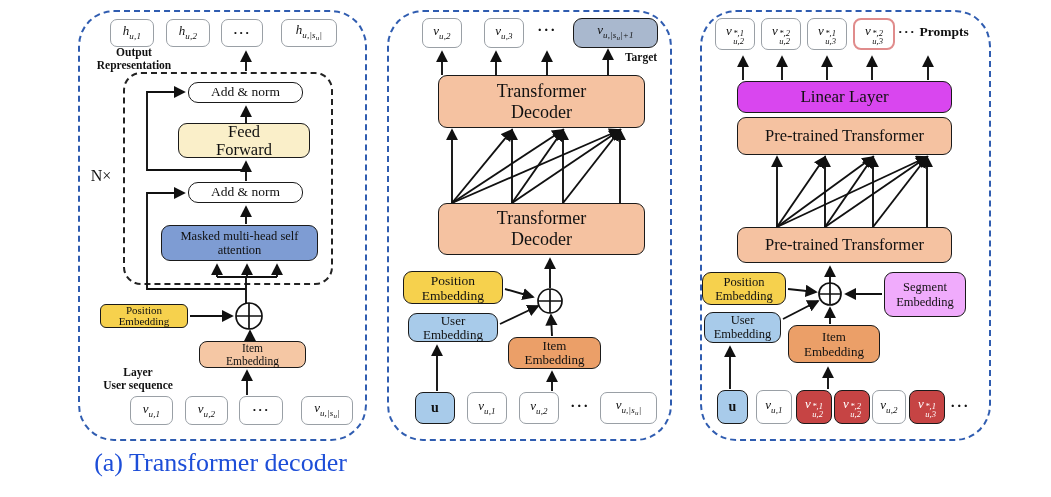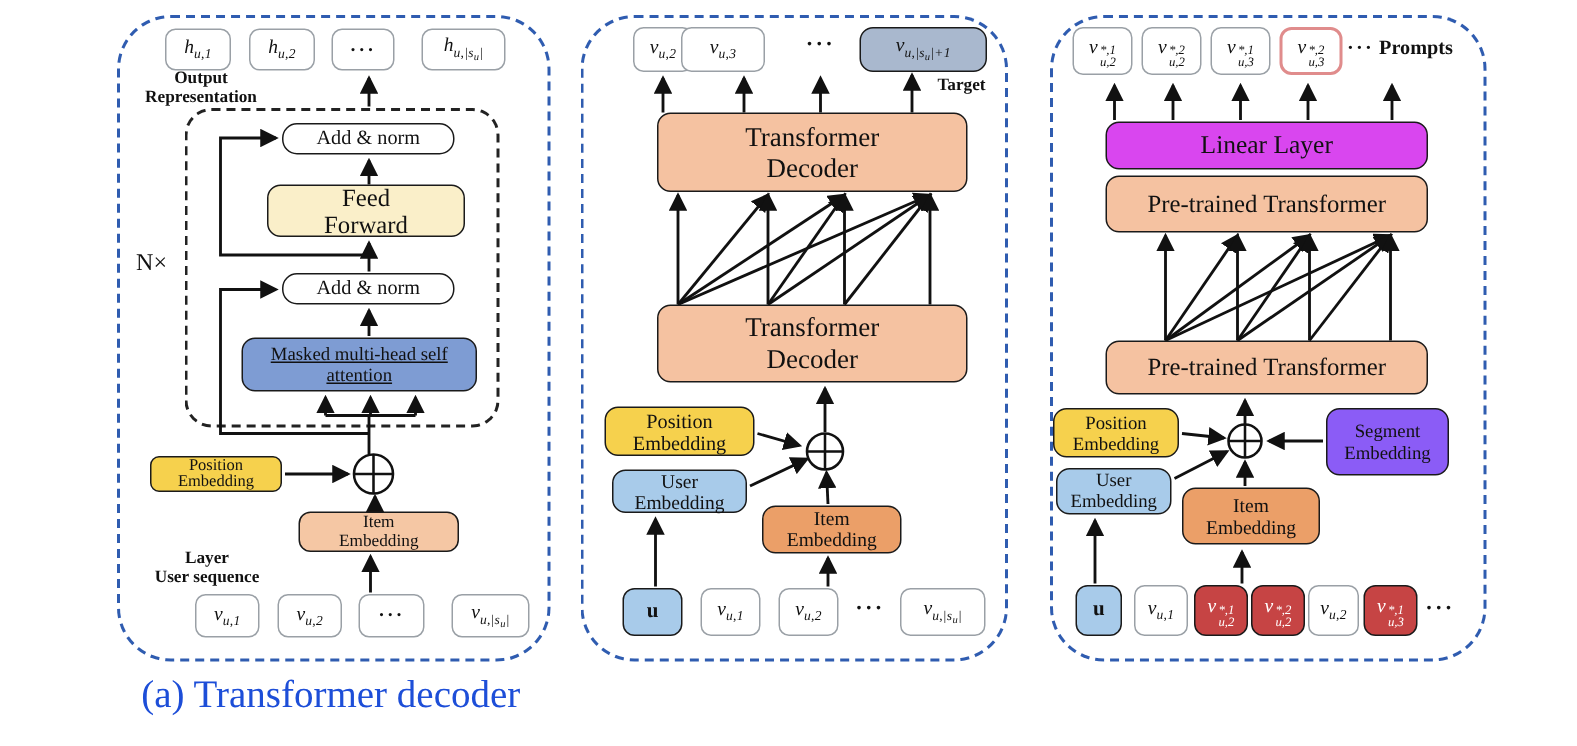--- a/index.html
+++ b/index.html
@@ -142,21 +142,21 @@
 
   <div class="box" style="left:178px;top:123px;width:132px;height:35px;background:#faefc9;font-size:16.5px;">
     <span style="max-width:58%;">Feed Forward</span>
     </div>
 
   <div class="box" style="left:188px;top:182px;width:115px;height:21px;border-radius:10px;font-size:13.5px;border-width:1.5px;">
     <span>Add &amp; norm</span>
     </div>
 
   <div class="box" style="left:161px;top:225px;width:157px;height:36px;background:#7e9cd3;font-size:12.5px;line-height:14px;">
-    <span style="max-width:80%;text-decoration:underline;">Masked multi-head self attention</span>
+    <span style="max-width:80%;">Masked multi-head self attention</span>
     </div>
 
   <div class="box" style="left:100px;top:304px;width:88px;height:24px;background:#f6d14d;font-size:11px;line-height:11.5px;border-width:1.5px;border-radius:6px;">
     <span style="max-width:85%;">Position Embedding</span>
     </div>
 
   <div class="box" style="left:199px;top:341px;width:107px;height:27px;background:#f5c7a4;font-size:11.5px;line-height:12.5px;border-width:1.5px;border-radius:8px;">
     <span style="max-width:62%;">Item Embedding</span>
     </div>
 
@@ -176,21 +176,21 @@
   <div class="box vbox m" style="left:301px;top:396px;width:52px;height:29px;">
     <span><i>v</i><sub><i>u,|s</i><i class="t2">u</i><i>|</i></sub></span>
     </div>
 
   <div class="caption" style="left:78px;top:448px;width:285px;">
     <span>(a) Transformer decoder</span></div>
 
   <div class="box vbox m" style="left:422px;top:18px;width:40px;height:30px;">
     <span><i>v</i><sub>u,2</sub></span>
     </div>
-  <div class="box vbox m" style="left:454px;top:18px;width:56px;height:30px;">
+  <div class="box vbox m" style="left:484px;top:18px;width:40px;height:30px;">
     <span><i>v</i><sub>u,3</sub></span>
     </div>
   <div class="lbl dots" style="left:530px;top:22px;width:34px;font-size:15px;">
     <span>···</span></div>
   <div class="box m" style="left:573px;top:18px;width:85px;height:30px;background:#a9b8ce;font-size:13px;">
     <span><i>v</i><sub><i>u,|s</i><i class="t2">u</i><i>|+1</i></sub></span>
     </div>
   <div class="lbl bold" style="left:615px;top:51px;width:52px;font-size:11.5px;">
     <span>Target</span></div>
 
@@ -271,21 +271,21 @@
     </div>
 
   <div class="box" style="left:702px;top:272px;width:84px;height:33px;background:#f6d14d;font-size:12.5px;line-height:14px;">
     <span style="max-width:85%;">Position Embedding</span>
     </div>
 
   <div class="box" style="left:704px;top:312px;width:77px;height:31px;background:#a8cbea;font-size:12.5px;line-height:13.5px;">
     <span style="max-width:88%;">User Embedding</span>
     </div>
 
-  <div class="box" style="left:884px;top:272px;width:82px;height:45px;background:#8b5cf6;font-size:12.5px;line-height:15px;">
+  <div class="box" style="left:884px;top:272px;width:82px;height:45px;background:#f0abfc;font-size:12.5px;line-height:15px;">
     <span style="max-width:88%;">Segment Embedding</span>
     </div>
 
   <div class="box" style="left:788px;top:325px;width:92px;height:38px;background:#eb9f68;font-size:13px;line-height:15px;">
     <span style="max-width:80%;">Item Embedding</span>
     </div>
 
   <div class="box m" style="left:717px;top:390px;width:31px;height:34px;background:#a8cbea;border-width:1.6px;border-radius:8px;font-size:14px;">
     <span class="bold">u</span>
     </div>

